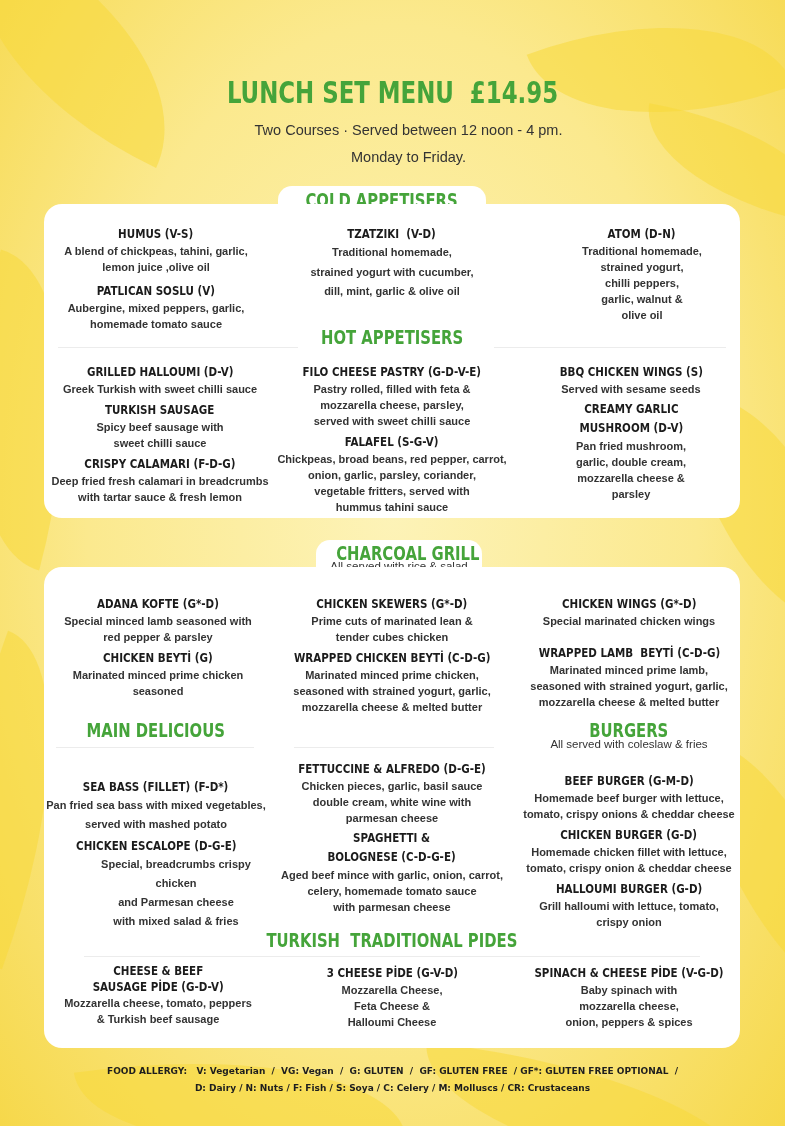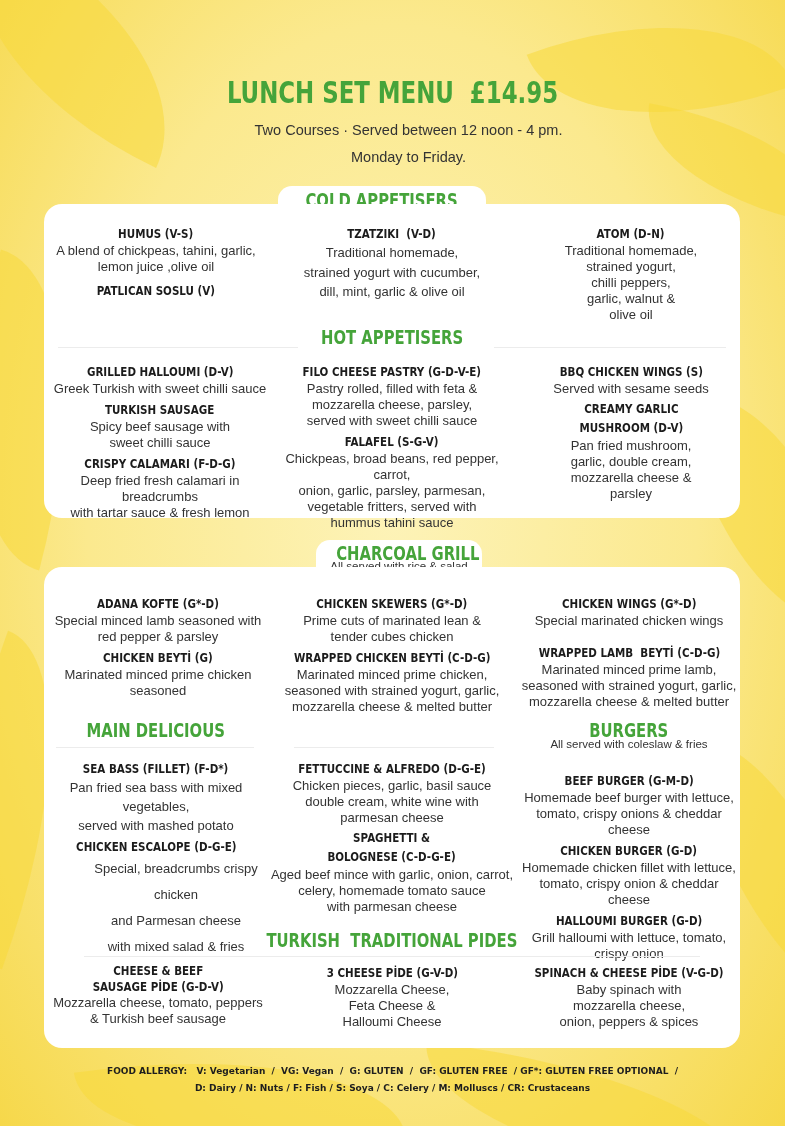--- a/index.html
+++ b/index.html
@@ -23,21 +23,21 @@
   .card { position: absolute; left: 44px; width: 696px; background: #fff; border-radius: 18px; }
   .tab { position: absolute; background: #fff; border-radius: 14px 14px 0 0; text-align: center; }
   .sec-title { font-family: "DejaVu Sans", sans-serif; font-weight: bold; color: #45a43a;
     font-size: 19px; display: inline-block; transform: scaleX(.78); white-space: nowrap; }
   .sec-note { font-size: 11.5px; color: #333; }
 
   .col { position: absolute; text-align: center; }
   .item { margin-bottom: 6px; }
   .iname { font-family: "DejaVu Sans", sans-serif; font-weight: bold; font-size: 12px; color: #1b1b1b;
     display: inline-block; transform: scaleX(.86); white-space: nowrap; line-height: 17px; }
-  .idesc { font-size: 13px; line-height: 16px; color: #333; white-space: pre-line; }
+  .idesc { font-size: 11px; line-height: 16px; color: #333; white-space: pre-line; font-weight: bold; }
 
   .divider { position: absolute; height: 1px; background: #ececec; }
   .abs-title { position: absolute; text-align: center; }
 
   .allergy { position: absolute; left: 0; width: 785px; text-align: center;
     font-family: "DejaVu Sans", sans-serif; font-weight: bold; font-size: 9px; color: #1e1e1e; line-height: 17px; }
 </style>
 </head>
 <body>
 
@@ -60,28 +60,29 @@
   <div class="sub" style="top:149px;">Monday to Friday.</div>
 
   <div class="tab" style="left:278px;top:186px;width:208px;height:30px;">
     <span class="sec-title" style="margin-top:3px;">COLD APPETISERS</span>
   </div>
   <div class="card" style="top:204px;height:314px;">
 
     <div class="col" style="left:0;top:20px;width:224px;">
       <div class="item"><div class="iname">HUMUS (V-S)</div><div class="idesc">A blend of chickpeas, tahini, garlic,
 lemon juice ,olive oil</div></div>
-      <div class="item"><div class="iname">PATLICAN SOSLU (V)</div></div>
+      <div class="item"><div class="iname">PATLICAN SOSLU (V)</div><div class="idesc">Aubergine, mixed peppers, garlic,
+homemade tomato sauce</div></div>
     </div>
     <div class="col" style="left:222px;top:20px;width:252px;">
       <div class="item"><div class="iname" style="white-space:pre;">TZATZIKI  (V-D)</div><div class="idesc" style="line-height:19.5px;">Traditional homemade,
 strained  yogurt with cucumber,
 dill, mint, garlic &amp; olive oil</div></div>
     </div>
-    <div class="col" style="left:480px;top:20px;width:214px;">
+    <div class="col" style="left:491px;top:20px;width:214px;">
       <div class="item"><div class="iname">ATOM (D-N)</div><div class="idesc">Traditional homemade,
 strained yogurt,
 chilli peppers,
 garlic, walnut &amp;
 olive oil</div></div>
     </div>
 
     <div class="divider" style="left:14px;top:143px;width:240px;"></div>
     <div class="divider" style="left:450px;top:143px;width:232px;"></div>
     <div class="abs-title" style="left:222px;top:122px;width:252px;">
@@ -93,21 +94,21 @@
       <div class="item" style="margin-bottom:3px;"><div class="iname">TURKISH SAUSAGE</div><div class="idesc">Spicy beef sausage with
 sweet chilli sauce</div></div>
       <div class="item"><div class="iname">CRISPY CALAMARI (F-D-G)</div><div class="idesc">Deep fried fresh calamari in breadcrumbs
 with tartar sauce &amp; fresh lemon</div></div>
     </div>
     <div class="col" style="left:222px;top:158px;width:252px;">
       <div class="item" style="margin-bottom:3px;"><div class="iname">FILO CHEESE PASTRY (G-D-V-E)</div><div class="idesc">Pastry rolled, filled with feta &amp;
 mozzarella cheese, parsley,
 served with sweet chilli sauce</div></div>
       <div class="item"><div class="iname">FALAFEL (S-G-V)</div><div class="idesc">Chickpeas, broad beans, red pepper, carrot,
-onion, garlic, parsley, parmesan,
+onion, garlic, parsley, coriander,
 vegetable fritters, served with
 hummus tahini sauce</div></div>
     </div>
     <div class="col" style="left:480px;top:158px;width:214px;">
       <div class="item" style="margin-bottom:3px;"><div class="iname">BBQ CHICKEN WINGS (S)</div><div class="idesc">Served with sesame seeds</div></div>
       <div class="item"><div class="iname" style="white-space:pre;line-height:19px;">CREAMY GARLIC
 MUSHROOM (D-V)</div><div class="idesc">Pan fried mushroom,
 garlic, double cream,
 mozzarella cheese &amp;
 parsley</div></div>
@@ -143,24 +144,24 @@
     <div class="abs-title" style="left:0;top:152px;width:224px;">
       <span class="sec-title">MAIN DELICIOUS</span>
     </div>
     <div class="abs-title" style="left:474px;top:152px;width:222px;">
       <span class="sec-title">BURGERS</span>
       <div class="sec-note" style="margin-top:-3px;">All served with coleslaw &amp; fries</div>
     </div>
     <div class="divider" style="left:12px;top:180px;width:198px;"></div>
     <div class="divider" style="left:250px;top:180px;width:200px;"></div>
 
-    <div class="col" style="left:0;top:192px;width:224px;">
+    <div class="col" style="left:0;top:210px;width:224px;">
       <div class="item" style="margin-bottom:2px;"><div class="iname">SEA BASS (FILLET) (F-D*)</div><div class="idesc" style="line-height:19px;">Pan fried sea bass with mixed vegetables,
 served with mashed potato</div></div>
-      <div class="item"><div class="iname">CHICKEN ESCALOPE (D-G-E)</div><div class="idesc" style="line-height:26px;padding-left:40px;">Special, breadcrumbs crispy chicken
+      <div class="item"><div class="iname">CHICKEN ESCALOPE (D-G-E)</div><div class="idesc" style="line-height:19px;padding-left:40px;">Special, breadcrumbs crispy chicken
 and Parmesan cheese
 with mixed salad &amp; fries</div></div>
     </div>
     <div class="col" style="left:222px;top:192px;width:252px;">
       <div class="item" style="margin-bottom:3px;"><div class="iname">FETTUCCINE &amp; ALFREDO (D-G-E)</div><div class="idesc">Chicken pieces, garlic, basil sauce
 double cream, white wine with
 parmesan cheese</div></div>
       <div class="item"><div class="iname" style="white-space:pre;line-height:19px;">SPAGHETTI &amp;
 BOLOGNESE (C-D-G-E)</div><div class="idesc">Aged beef mince with garlic, onion, carrot,
 celery, homemade tomato sauce

